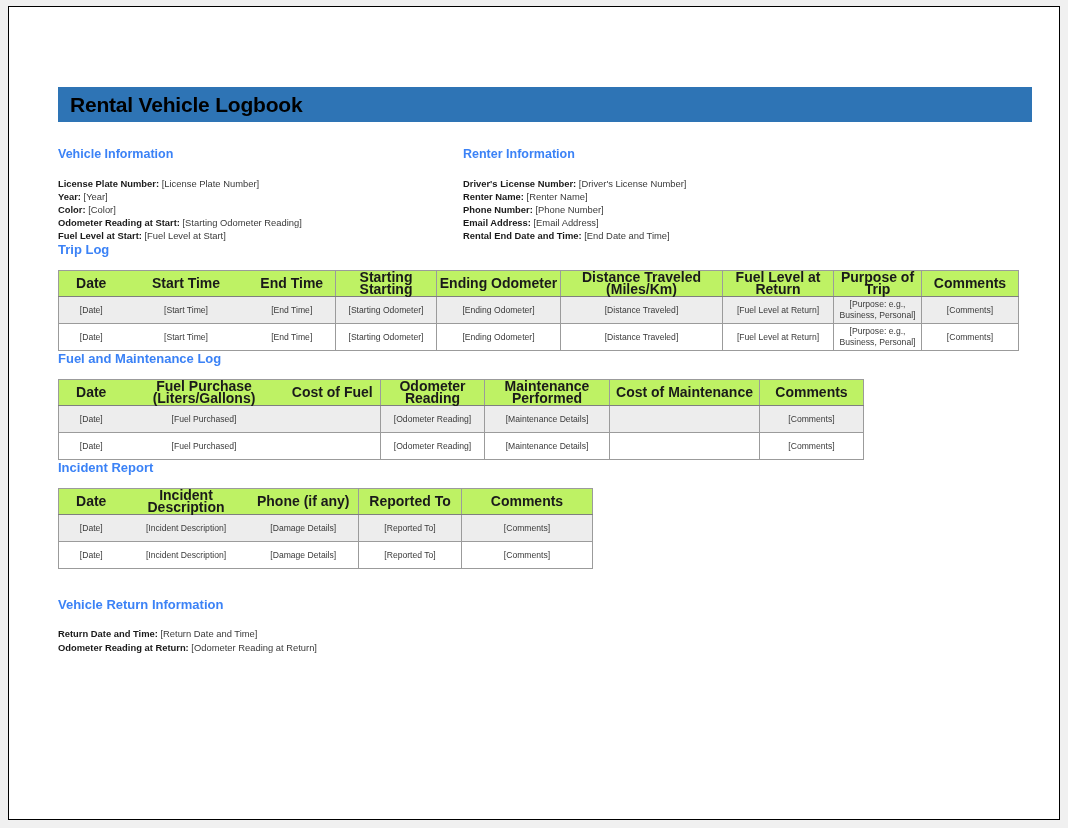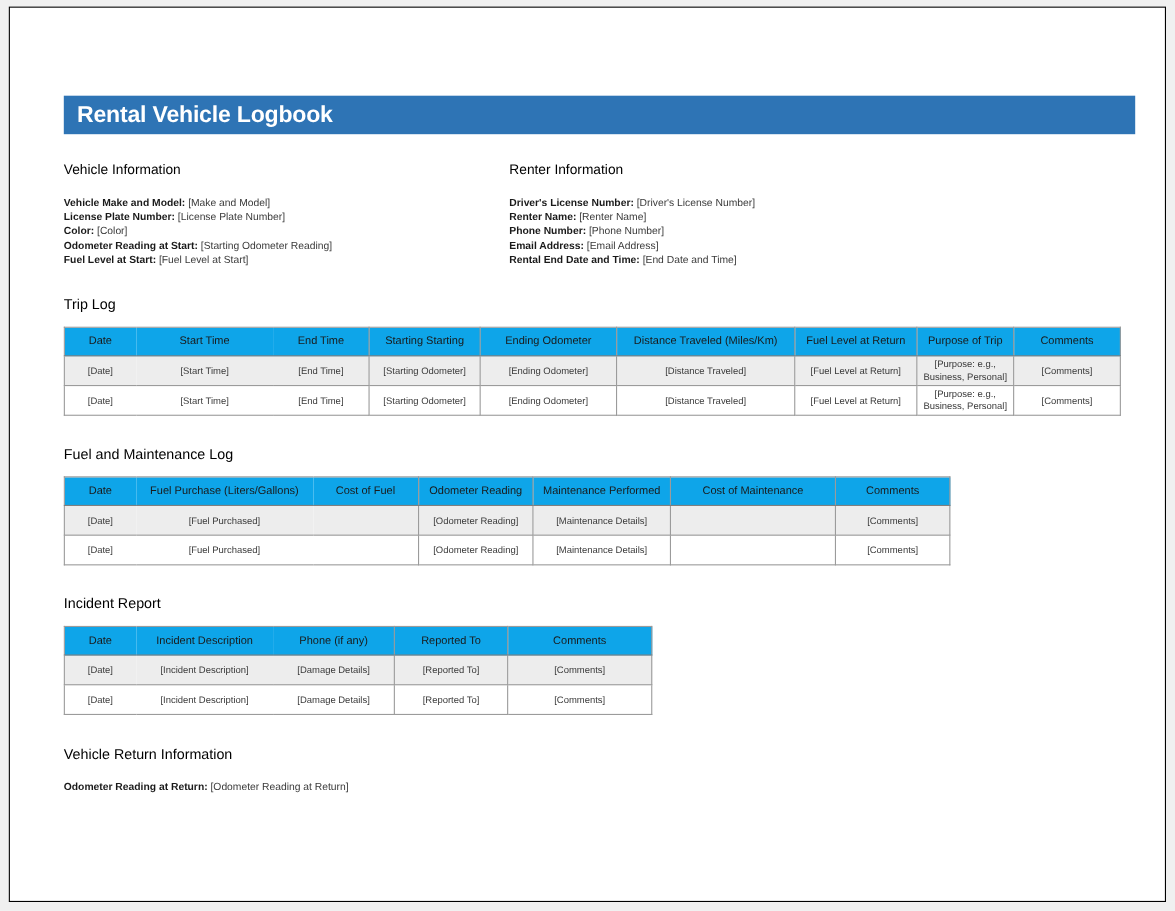--- a/index.html
+++ b/index.html
@@ -37,31 +37,31 @@
   .banner {
     width: 974px;
     height: 35px;
     background: #2e74b5;
     display: flex;
     align-items: center;
     padding-left: 12px;
     box-sizing: border-box;
   }
   .banner-title {
-    color: #ffffff;
+    color: #000000;
     font-size: 21px;
     font-weight: bold;
     letter-spacing: -0.2px;
   }
 
   
   .sec-head {
     font-size: 12.5px;
-    font-weight: normal;
-    color: #000000;
+    font-weight: bold;
+    color: #3b82f6;
   }
   .sec-head.big {
     font-size: 13px;
   }
 
   
   .info-cols {
     display: flex;
     margin-top: 25px;
   }
@@ -98,70 +98,70 @@
   }
   table.logtbl th,
   table.logtbl td {
     text-align: center;
     vertical-align: middle;
     padding: 0;
     line-height: 11.5px;
     font-weight: normal;
   }
   table.logtbl th {
-    font-weight: normal;
-    font-size: 10px;
+    font-weight: bold;
+    font-size: 14px;
     height: 25px;
-    background: #0ea5e9;
+    background: #bef264;
     color: #1a1a1a;
   }
   table.logtbl td {
     height: 26px;
     color: #3a3a3a;
   }
   tr.shade td { background: #ededed; }
   tr.plain td { background: #ffffff; }
 
   
   .bt { border-top: 1px solid #9b9b9b; }
   .bb { border-bottom: 1px solid #9b9b9b; }
   .bl { border-left: 1px solid #9b9b9b; }
   .br { border-right: 1px solid #9b9b9b; }
   .hdr-sep { border-bottom: 1.6px solid #7f7f7f; }
 
   .two-line { line-height: 10.6px; }
 
   .ret-list { margin-top: 15px; }
 
-  .gap-sec { margin-top: 27px; }
+  .gap-sec { }
   .gap-sec-sm { margin-top: 28px; }
 </style>
 </head>
 <body>
 
 <div id="screen">
   <div id="page">
     <div id="doc">
 
       <div class="banner">
         <span class="banner-title">Rental Vehicle Logbook</span>
       </div>
 
       <div class="info-cols">
 
         <div class="info-col">
           <div class="sec-head">Vehicle Information</div>
           <div class="info-list">
             <div class="info-line">
-              <span class="lbl">Vehicle Make and Model:</span>
-              <span class="val">[Make and Model]</span>
-            </div>
-            <div class="info-line">
               <span class="lbl">License Plate Number:</span>
               <span class="val">[License Plate Number]</span>
+            </div>
+            <div class="info-line">
+              <span class="lbl">Year:</span>
+              <span class="val">[Year]</span>
             </div>
             <div class="info-line">
               <span class="lbl">Color:</span>
               <span class="val">[Color]</span>
             </div>
             <div class="info-line">
               <span class="lbl">Odometer Reading at Start:</span>
               <span class="val">[Starting Odometer Reading]</span>
             </div>
             <div class="info-line">
@@ -342,20 +342,24 @@
               </tr>
             </tbody>
           </table>
         </div>
       </div>
 
       <div class="gap-sec-sm">
         <div class="sec-head big">Vehicle Return Information</div>
         <div class="ret-list">
           <div class="info-line">
+            <span class="lbl">Return Date and Time:</span>
+            <span class="val">[Return Date and Time]</span>
+          </div>
+          <div class="info-line">
             <span class="lbl">Odometer Reading at Return:</span>
             <span class="val">[Odometer Reading at Return]</span>
           </div>
         </div>
       </div>
 
     </div>
   </div>
 </div>
 

